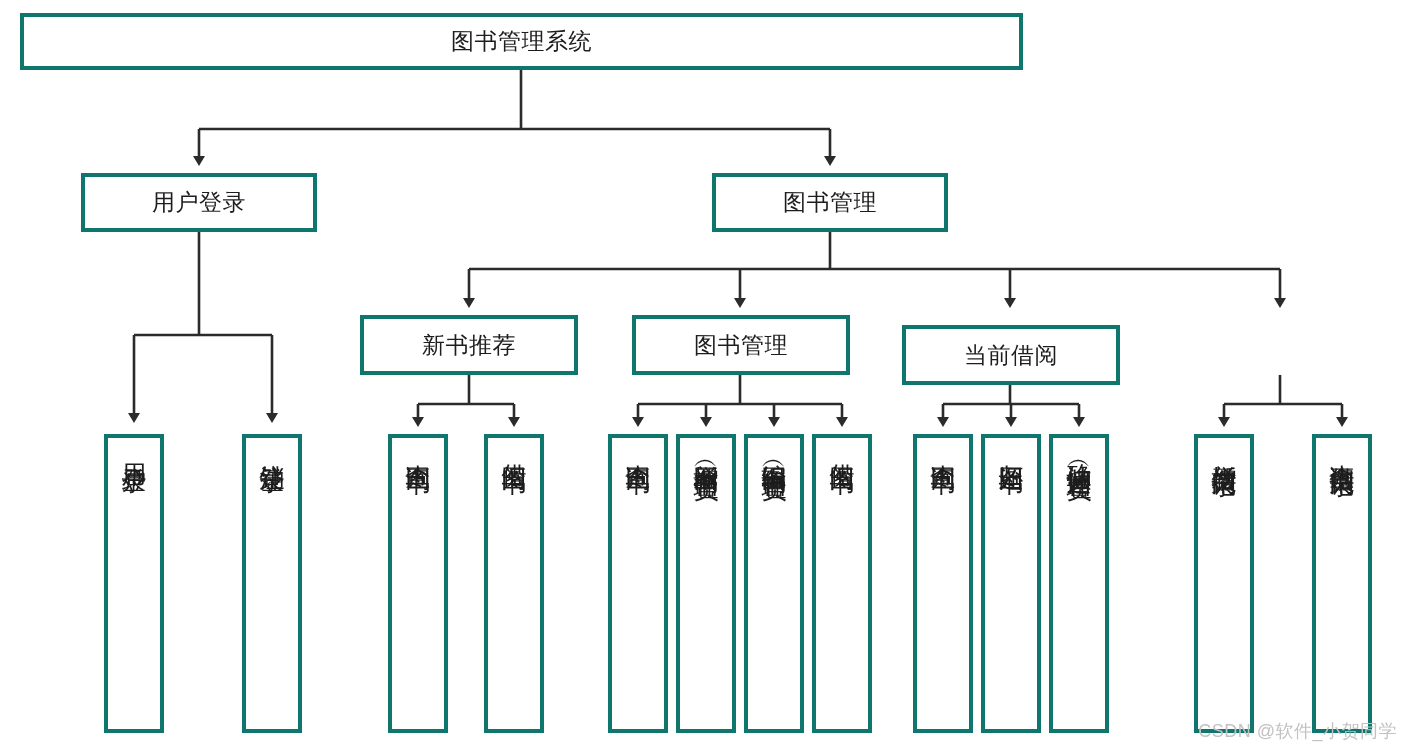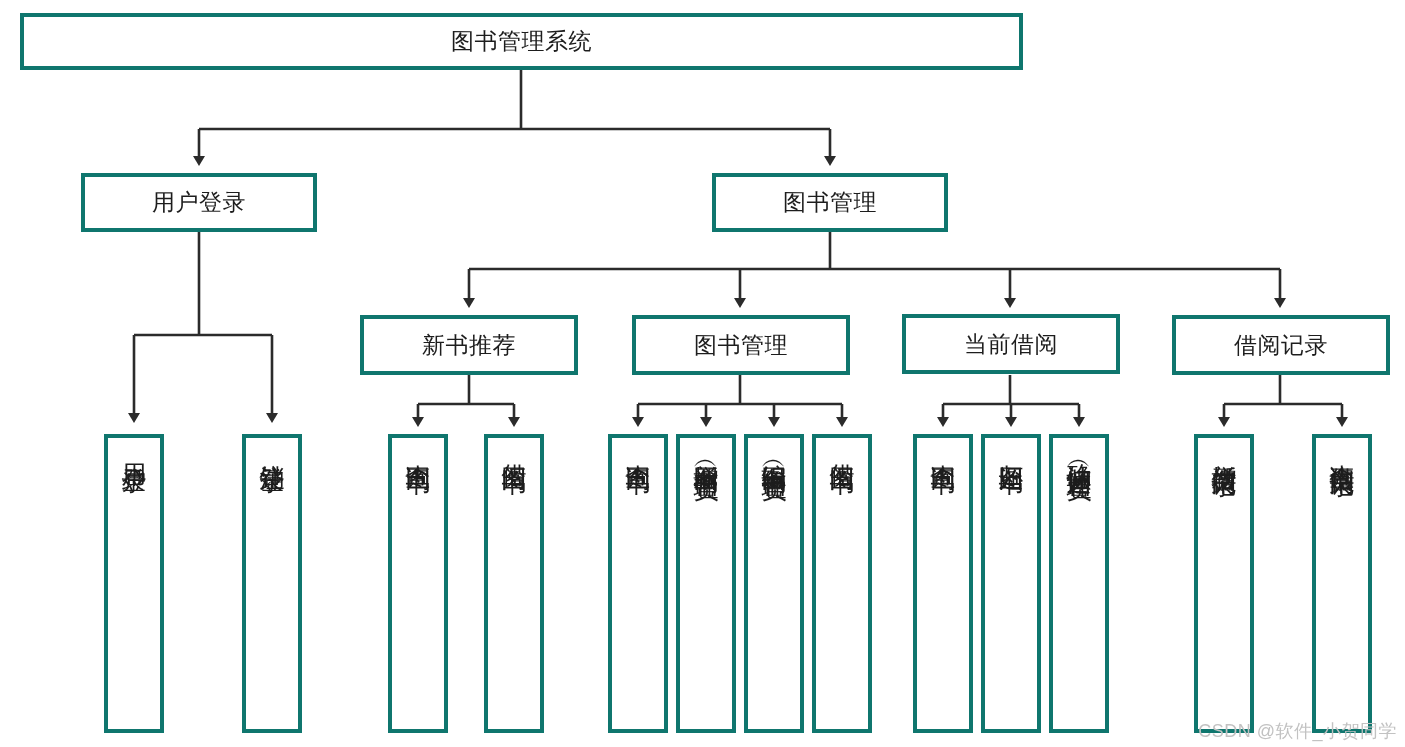--- a/index.html
+++ b/index.html
@@ -135,25 +135,22 @@
   <div class="node horiz" style="left:360px; top:315px; width:218px; height:60px;">
     <span class="lbl">新书推荐</span>
   </div>
 
   <div class="node horiz" style="left:712px; top:173px; width:236px; height:59px;">
     <span class="lbl">图书管理</span>
   </div>
   <div class="node horiz" style="left:632px; top:315px; width:218px; height:60px;">
     <span class="lbl">图书管理</span>
   </div>
-  <div class="node horiz" style="left:902px; top:314px; width:218px; height:60px;">
+  <div class="node horiz" style="left:902px; top:325px; width:218px; height:60px;">
     <span class="lbl">当前借阅</span>
-  </div>
-  <div class="node horiz" style="left:1172px; top:315px; width:218px; height:60px;">
-    <span class="lbl">借阅记录</span>
   </div>
 
   <div class="node vert" style="left:104px; top:434px; width:60px; height:299px;">
     <span class="lbl">用户登录</span>
   </div>
   <div class="node vert" style="left:242px; top:434px; width:60px; height:299px;">
     <span class="lbl">注销登录</span>
   </div>
 
   <div class="node vert" style="left:388px; top:434px; width:60px; height:299px;">

